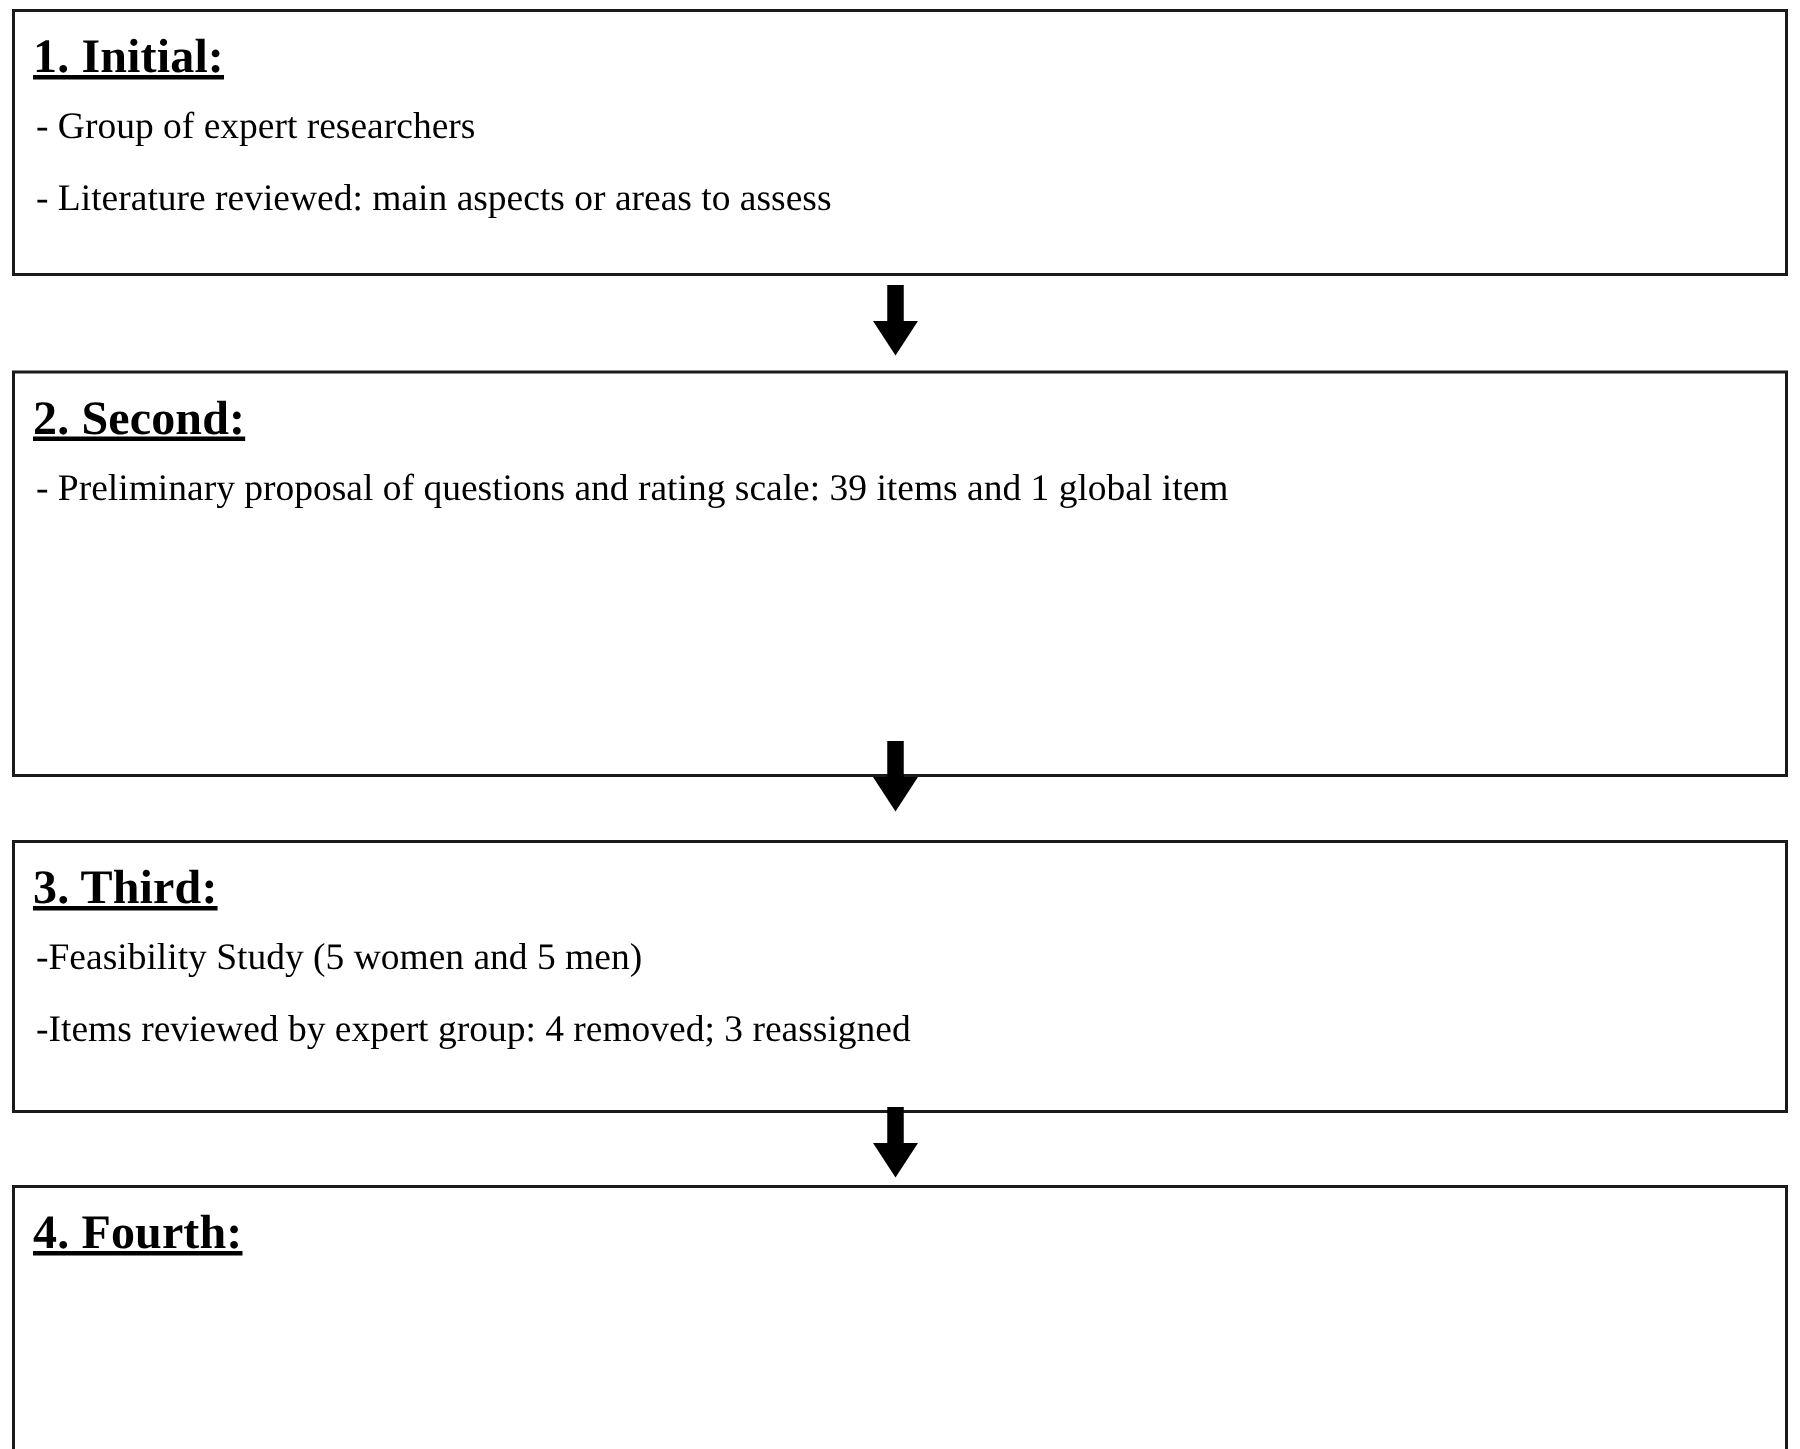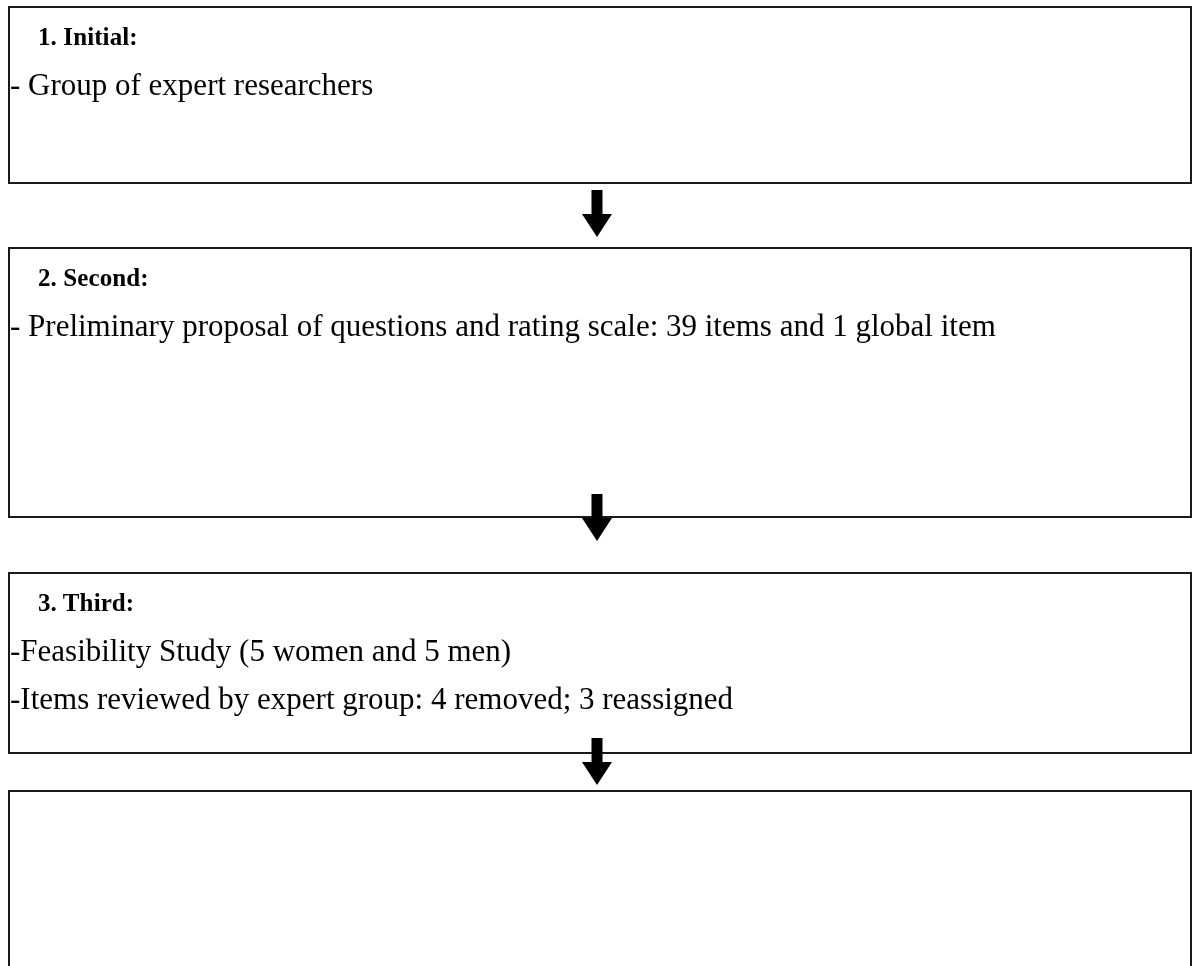--- a/index.html
+++ b/index.html
@@ -28,40 +28,42 @@
     left: 8px;
     width: 1184px;
     box-sizing: border-box;
     border: 2px solid #1a1a1a;
     background: #ffffff;
     padding: 14px 0 14px 0;
   }
 
   .stage-title {
     font-weight: bold;
-    font-size: 25px;
+    font-size: 32px;
     line-height: 30px;
-    padding-left: 28px;
+    padding-left: 12px;
     margin: 0 0 4px 0;
     letter-spacing: 0.1px;
     white-space: nowrap;
+    text-decoration: underline;
   }
 
   .stage-line {
     font-weight: normal;
-    font-size: 31px;
+    font-size: 25px;
     line-height: 30px;
+    padding-left: 14px;
     margin: 18px 0 0 0;
     white-space: nowrap;
   }
 
   
   #box-1 { top: 6px;   height: 178px; }
   #box-2 { top: 247px; height: 271px; }
-  #box-3 { top: 572px; height: 182px; }
+  #box-3 { top: 560px; height: 182px; }
   #box-4 { top: 790px; height: 180px; }
 
   
   .connector {
     position: absolute;
     left: 575px;
     width: 44px;
     height: 48px;
   }
   #arrow-1 { top: 190px; }
@@ -75,20 +77,21 @@
   }
 </style>
 </head>
 <body>
 
 <div id="flowchart">
 
   <div class="stage-box" id="box-1">
     <div class="stage-title">1. Initial:</div>
     <div class="stage-line">- Group of expert researchers</div>
+    <div class="stage-line">- Literature reviewed: main aspects or areas to assess</div>
   </div>
 
   <div class="connector" id="arrow-1">
     <span>
       <svg viewBox="0 0 44 48" xmlns="http://www.w3.org/2000/svg" aria-hidden="true">
         <polygon points="16.5,0 27.5,0 27.5,24 37,24 22,47 7,24 16.5,24" fill="#000000"></polygon>
       </svg>
     </span>
   </div>
 
@@ -113,15 +116,16 @@
 
   <div class="connector" id="arrow-3">
     <span>
       <svg viewBox="0 0 44 48" xmlns="http://www.w3.org/2000/svg" aria-hidden="true">
         <polygon points="16.5,0 27.5,0 27.5,24 37,24 22,47 7,24 16.5,24" fill="#000000"></polygon>
       </svg>
     </span>
   </div>
 
   <div class="stage-box" id="box-4">
+    <div class="stage-title">4. Fourth:</div>
   </div>
 
 </div>
 
 </body></html>

